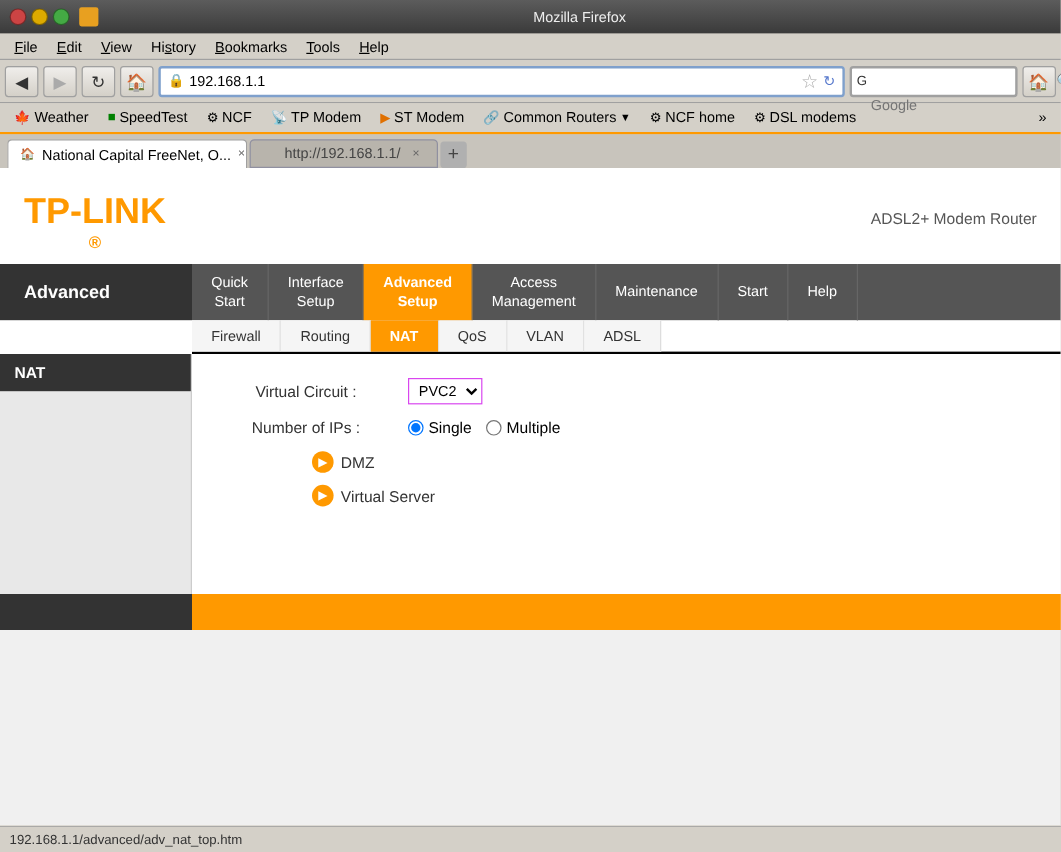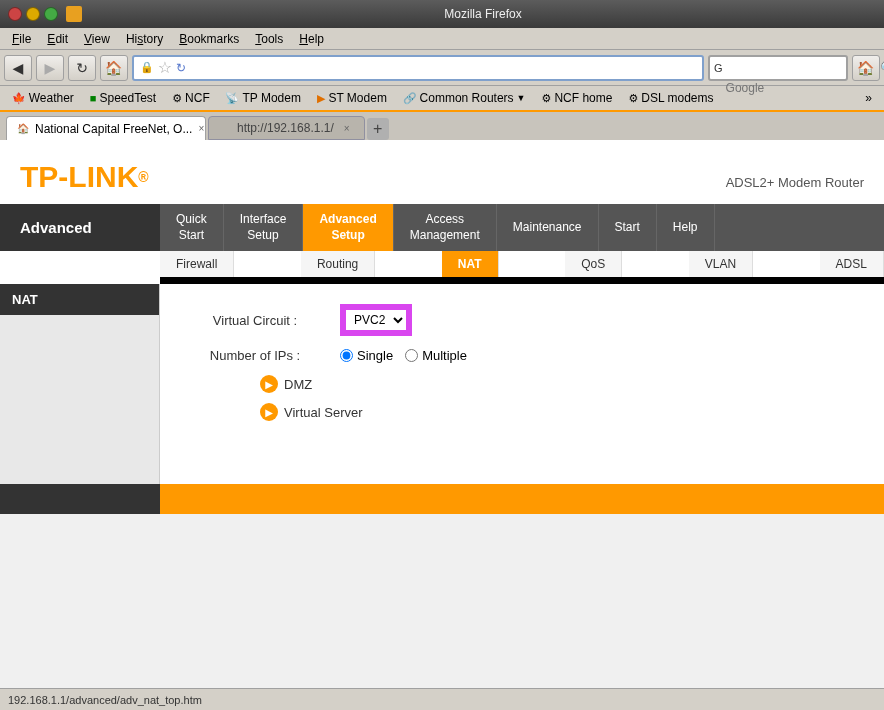--- a/index.html
+++ b/index.html
@@ -229,22 +229,21 @@
       display: flex;
       background: white;
     }
     .sidebar-sub {
       min-width: 160px;
       background: white;
     }
     .sub-tabs {
       display: flex;
       flex: 1;
-      border-bottom: 7px solid #000000;
-      justify-content: space-between;
+      border-bottom: 2px solid #000000;
     }
     .sub-tab {
       padding: 6px 16px;
       cursor: pointer;
       font-size: 12px;
       color: #333;
       border-right: 1px solid #ddd;
       background: #f5f5f5;
     }
     .sub-tab.active { background: #f90; color: white; font-weight: bold; }
@@ -286,21 +285,21 @@
       font-size: 13px;
       color: #333;
     }
     .form-value {
       font-size: 13px;
       color: #333;
     }
     select.form-select {
       padding: 2px 4px;
       font-size: 12px;
-      border: 6px solid #d946ef;
+      border: 1px solid #d946ef;
       background: white;
     }
     .radio-group {
       display: flex; gap: 12px; align-items: center;
     }
     .radio-group label {
       display: flex; align-items: center; gap: 4px; cursor: pointer; font-size: 13px;
     }
 
     
@@ -361,20 +360,21 @@
   <span class="menubar-item"><u>H</u>elp</span>
 </div>
 
 <div class="toolbar">
   <button class="nav-btn" title="Back">◀</button>
   <button class="nav-btn" title="Forward" style="color:#aaa;">▶</button>
   <button class="nav-btn" title="Reload">↻</button>
   <button class="nav-btn" title="Home">🏠</button>
   <div class="address-bar">
     <span style="margin-right:4px;color:#aaa;font-size:11px;">🔒</span>
+    <input type="text" value="192.168.1.1" style="">
     <span class="star-icon">☆</span>
     <span style="margin-left:4px;font-size:12px;cursor:pointer;color:#5577cc;">↻</span>
   </div>
   <div class="search-bar">
     <span style="color:#333;font-size:11px;margin-right:3px;">G</span>
     <input type="text" placeholder="Google" style="">
     <span style="color:#666;cursor:pointer;">🔍</span>
   </div>
   <button class="nav-btn">🏠</button>
 </div>
@@ -428,21 +428,21 @@
     <span class="tab-close">×</span>
   </div>
   <div class="tab-new">+</div>
 </div>
 
 <div class="browser-content">
   <div class="router-page">
 
     <div class="router-header">
       <div class="router-logo">
-        <div style="display:flex;align-items:center;">
+        <div style="display:flex;align-items:center;flex-direction:column;">
           <span style="font-size:30px;font-weight:bold;color:#f90;font-family:Arial;">TP-LINK</span>
           <span style="font-size:14px;color:#f90;vertical-align:super;font-weight:bold;">®</span>
         </div>
         <div style="font-size:13px;color:#555;padding-top:15px;">ADSL2+ Modem Router</div>
       </div>
     </div>
 
     <div class="nav-tabs-row">
       <div class="sidebar-label">Advanced</div>
       <div class="nav-tabs">

